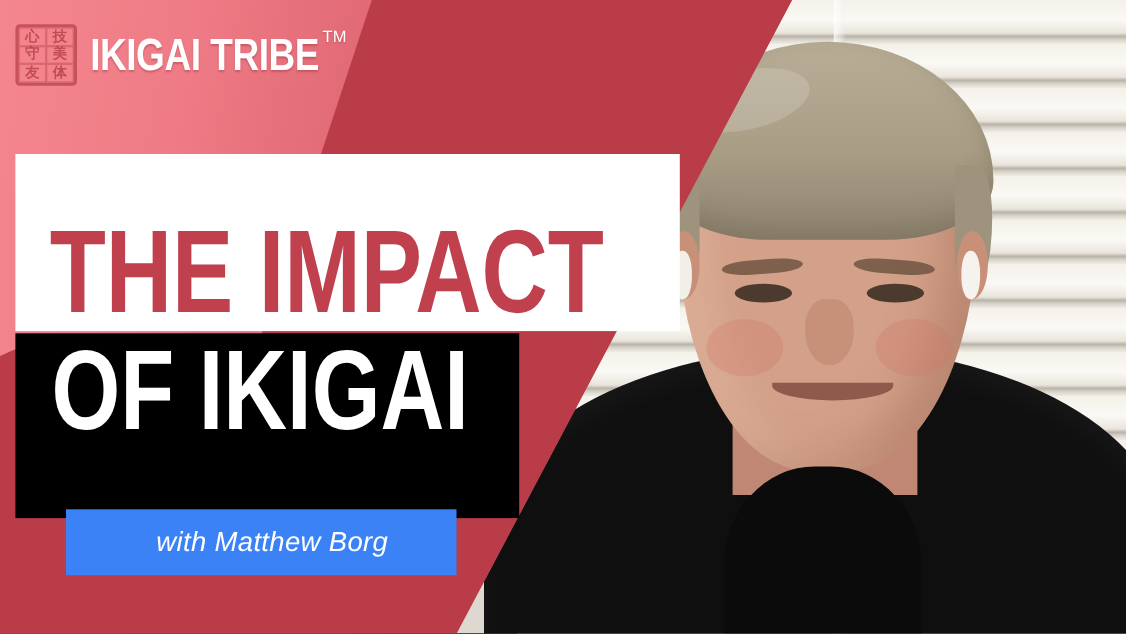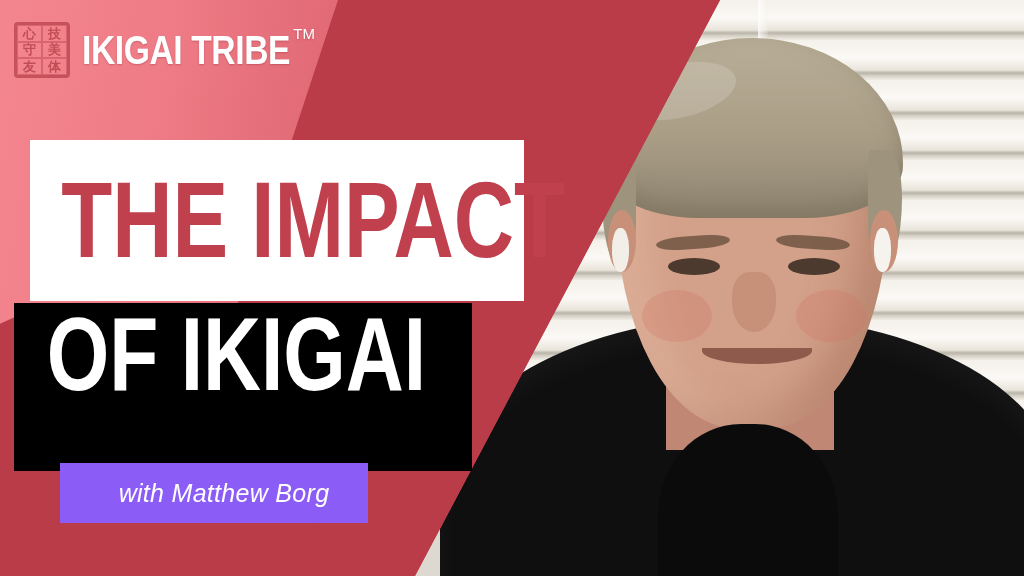--- a/index.html
+++ b/index.html
@@ -138,23 +138,23 @@
   .tm {
     position:absolute; left:100%; top:-2px;
     font-size:15px; font-weight:400; letter-spacing:0;
     transform:scaleX(1.22);
     transform-origin:left top;
     padding-left:3px;
   }
 
   
   .title-white {
-    position:absolute; left:14px; top:140px; width:494px; height:161px;
+    position:absolute; left:14px; top:140px; width:604px; height:161px;
     background:#ffffff;
-    display:flex; align-items:center;margin-left:16px;
+    display:flex; align-items:flex-end;
   }
   .title-white .txt {
     color:#c0404e;
     font-size:107px; font-weight:700;
     letter-spacing:0px; line-height:1;
     transform:scaleX(.78); transform-origin:left center;
     white-space:nowrap;
     padding-left:40px;
   }
   .title-black {
@@ -166,22 +166,22 @@
     color:#ffffff;
     font-size:103px; font-weight:700;
     letter-spacing:0px; line-height:1;
     transform:scaleX(.78); transform-origin:left center;
     white-space:nowrap;
     padding-left:42px;
   }
 
   
   .subtitle-bar {
-    position:absolute; left:60px; top:463px; width:308px; height:60px;
-    background:#8b5cf6;
+    position:absolute; left:60px; top:463px; width:355px; height:60px;
+    background:#3b82f6;
     display:flex; align-items:center; justify-content:center;padding-left:20px;
   }
   .subtitle-bar .txt {
     color:#ffffff;
     font-size:25px;
     font-style:italic;
     font-weight:400;
     letter-spacing:.3px;
     white-space:nowrap;
   }

